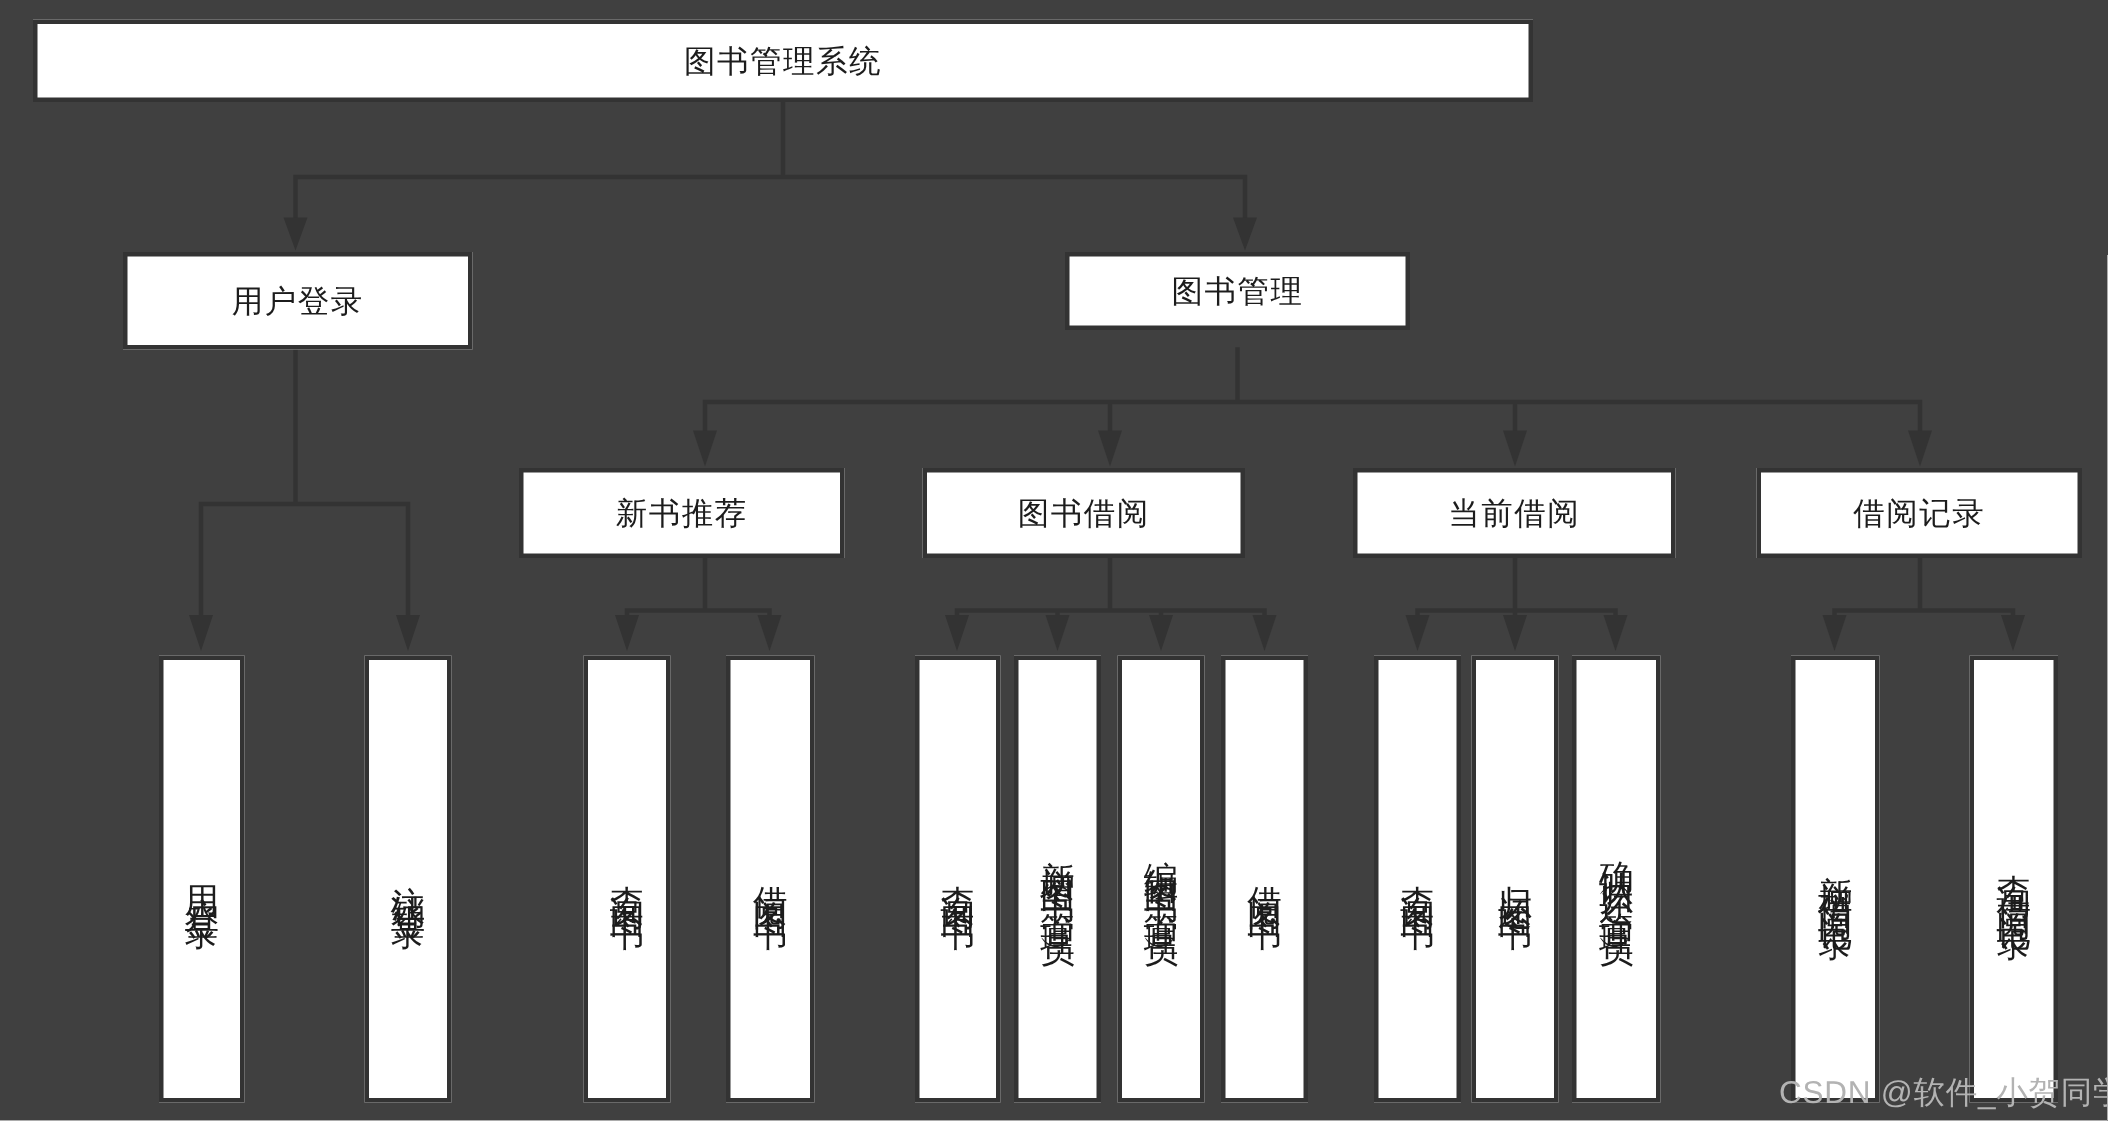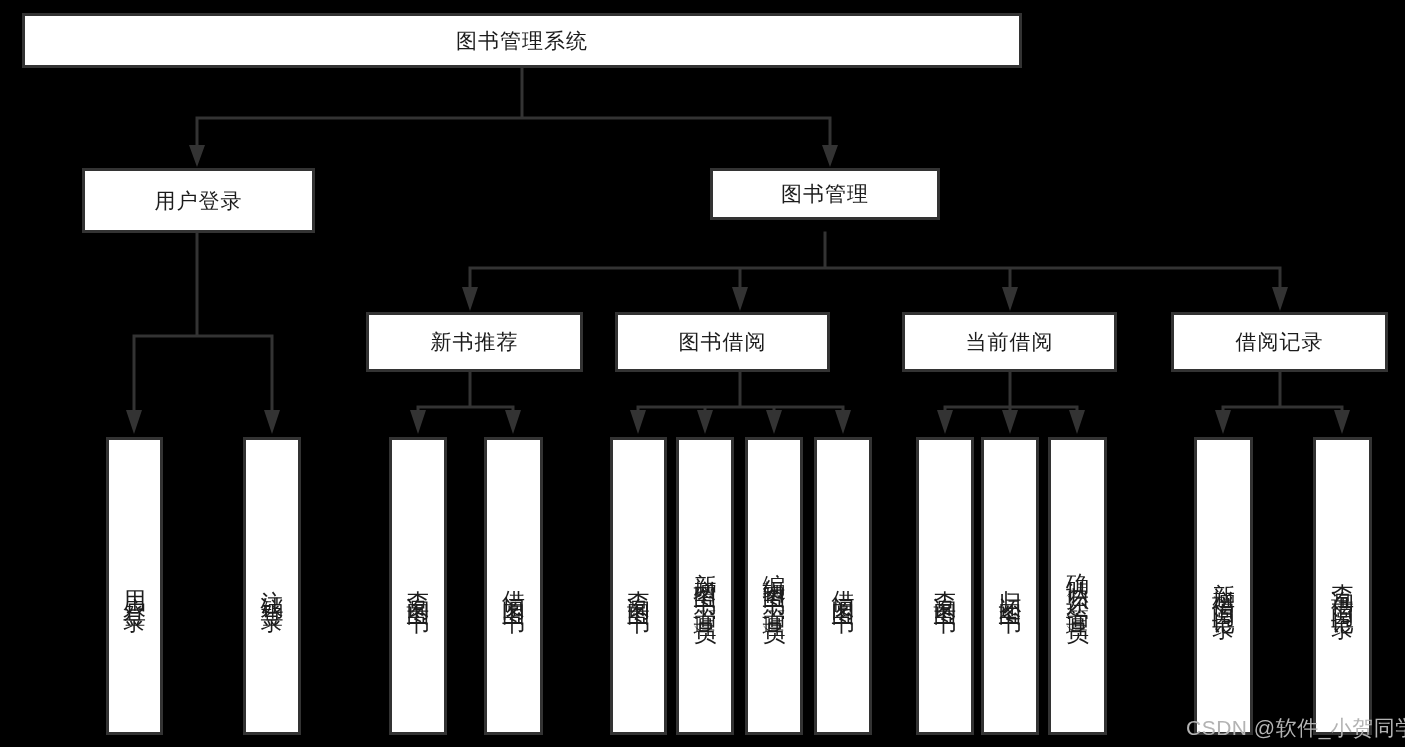--- a/index.html
+++ b/index.html
@@ -1,19 +1,19 @@
 <!DOCTYPE html>
 <html><head>
 <meta charset="utf-8">
 <style>
   html,body{margin:0;padding:0;background:#ffffff;}
   .canvas{
     position:relative;
     width:1405px;height:747px;
-    background:#000000;
+    background:#404040;
     overflow:hidden;
     font-family:"Liberation Sans","DejaVu Sans",sans-serif;
   }
   .wires{position:absolute;left:0;top:0;width:1405px;height:747px;z-index:1;}
   .box{
     position:absolute;
     box-sizing:border-box;
     background:#ffffff;
     border:3px solid #333333;
     display:flex;align-items:center;justify-content:center;
@@ -65,21 +65,21 @@
     <span class="hlabel">图书管理系统</span>
   </div>
 
   <div class="box" style="left:82px;top:168px;width:233px;height:65px;">
     <span class="hlabel">用户登录</span>
   </div>
   <div class="box" style="left:710px;top:168px;width:230px;height:52px;">
     <span class="hlabel">图书管理</span>
   </div>
 
-  <div class="box" style="left:366px;top:312px;width:217px;height:60px;">
+  <div class="box" style="left:346px;top:312px;width:217px;height:60px;">
     <span class="hlabel">新书推荐</span>
   </div>
   <div class="box" style="left:615px;top:312px;width:215px;height:60px;">
     <span class="hlabel">图书借阅</span>
   </div>
   <div class="box" style="left:1171px;top:312px;width:217px;height:60px;">
     <span class="hlabel">借阅记录</span>
   </div>
   <div class="box" style="left:902px;top:312px;width:215px;height:60px;">
     <span class="hlabel">当前借阅</span>

